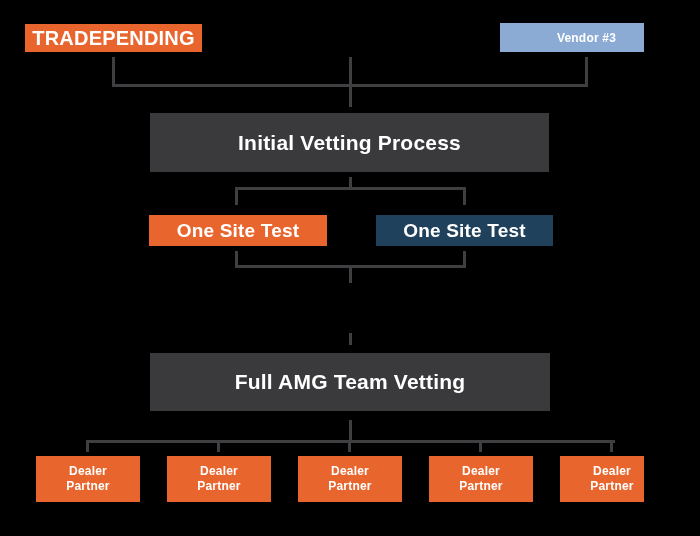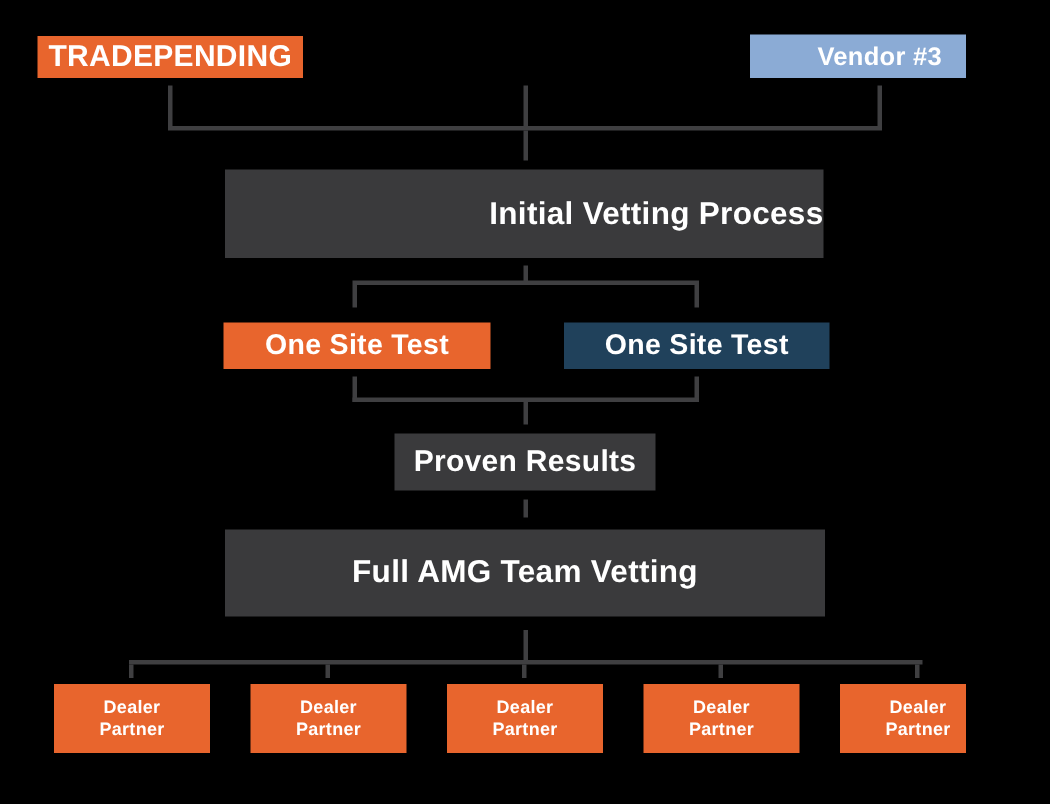--- a/index.html
+++ b/index.html
@@ -15,31 +15,31 @@
     color:var(--text-white,#fff); font-weight:bold; text-align:center;
     letter-spacing:0.2px; box-sizing:border-box;
   }
   .line { position:absolute; background:var(--line,#3f3f41); }
 
   
   .logo-box     { left:25px;  top:24px; width:177px; height:28px; background:var(--orange,#e8652d); font-size:20px; }
   .logo-box .brand-bold  { font-weight:700; }
   .logo-box .brand-light { font-weight:700; }
   .vendor2-box  { left:264px; top:23px; width:173px; height:29px; background:var(--navy,#20415b); font-size:17px; }
-  .vendor3-box  { left:500px; top:23px; width:173px; height:29px; background:var(--light-blue,#8babd5); font-size:17px; }
+  .vendor3-box  { left:500px; top:23px; width:173px; height:29px; background:var(--light-blue,#8babd5); font-size:12px; }
 
   
   .cA-stub-l { left:112px; top:57px; width:3px; height:27px; }
   .cA-stub-c { left:349px; top:57px; width:3px; height:27px; }
   .cA-stub-r { left:585px; top:57px; width:3px; height:27px; }
   .cA-horiz  { left:112px; top:84px; width:476px; height:3px; }
   .cA-drop   { left:349px; top:87px; width:3px; height:20px; }
 
   
-  .initial-vetting-box { left:150px; top:113px; width:399px; height:59px; background:var(--gray-box,#3a3a3c); font-size:21px;justify-content:flex-end; }
+  .initial-vetting-box { left:150px; top:113px; width:399px; height:59px; background:var(--gray-box,#3a3a3c); font-size:21px; }
 
   
   .cB-stub   { left:349px; top:177px; width:3px; height:13px; }
   .cB-horiz  { left:235px; top:187px; width:231px; height:3px; }
   .cB-drop-l { left:235px; top:190px; width:3px; height:15px; }
   .cB-drop-r { left:463px; top:190px; width:3px; height:15px; }
 
   
   .one-site-left-box  { left:149px; top:215px; width:178px; height:31px; background:var(--orange,#e8652d); font-size:19px; }
   .one-site-right-box { left:376px; top:215px; width:177px; height:31px; background:var(--navy,#20415b); font-size:19px; }
@@ -112,23 +112,20 @@
   </div>
   <div class="node one-site-right-box">
     <span>One Site Test</span>
   </div>
 
   <div class="line cC-stub-l"></div>
   <div class="line cC-stub-r"></div>
   <div class="line cC-horiz"></div>
   <div class="line cC-drop"></div>
 
-  <div class="node proven-results-box">
-    <span>Proven Results</span>
-  </div>
 
   <div class="line cD-stub"></div>
 
   <div class="node full-amg-box">
     <span>Full AMG Team Vetting</span>
   </div>
 
   <div class="line cE-stub"></div>
   <div class="line cE-horiz"></div>
   <div class="line cE-d1"></div>

